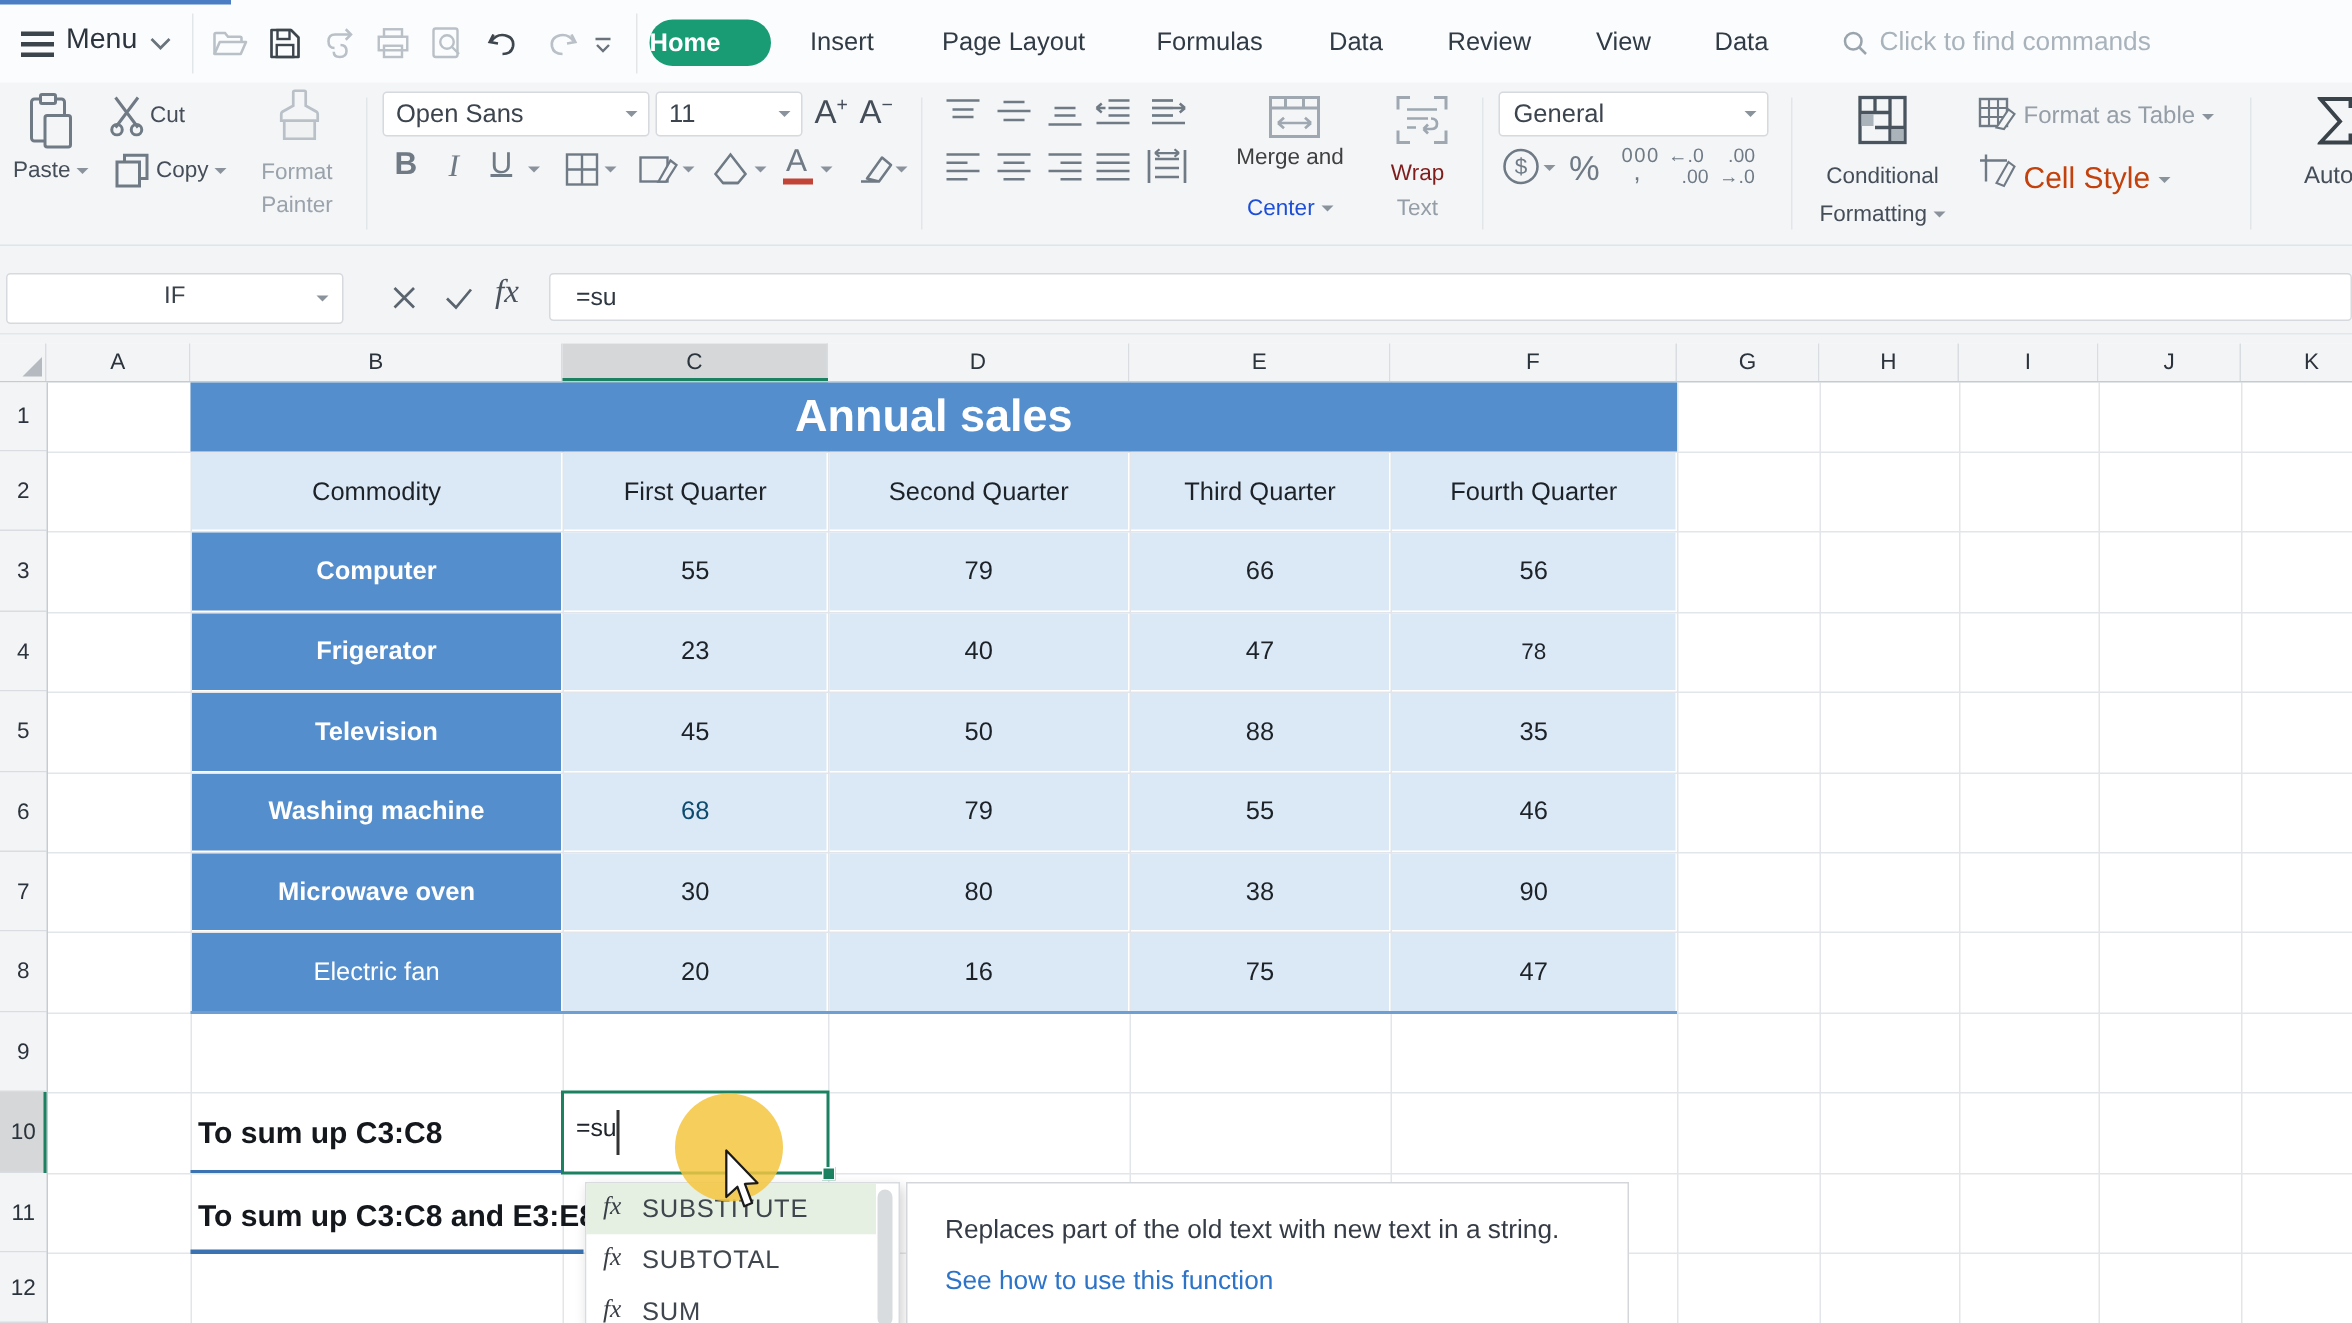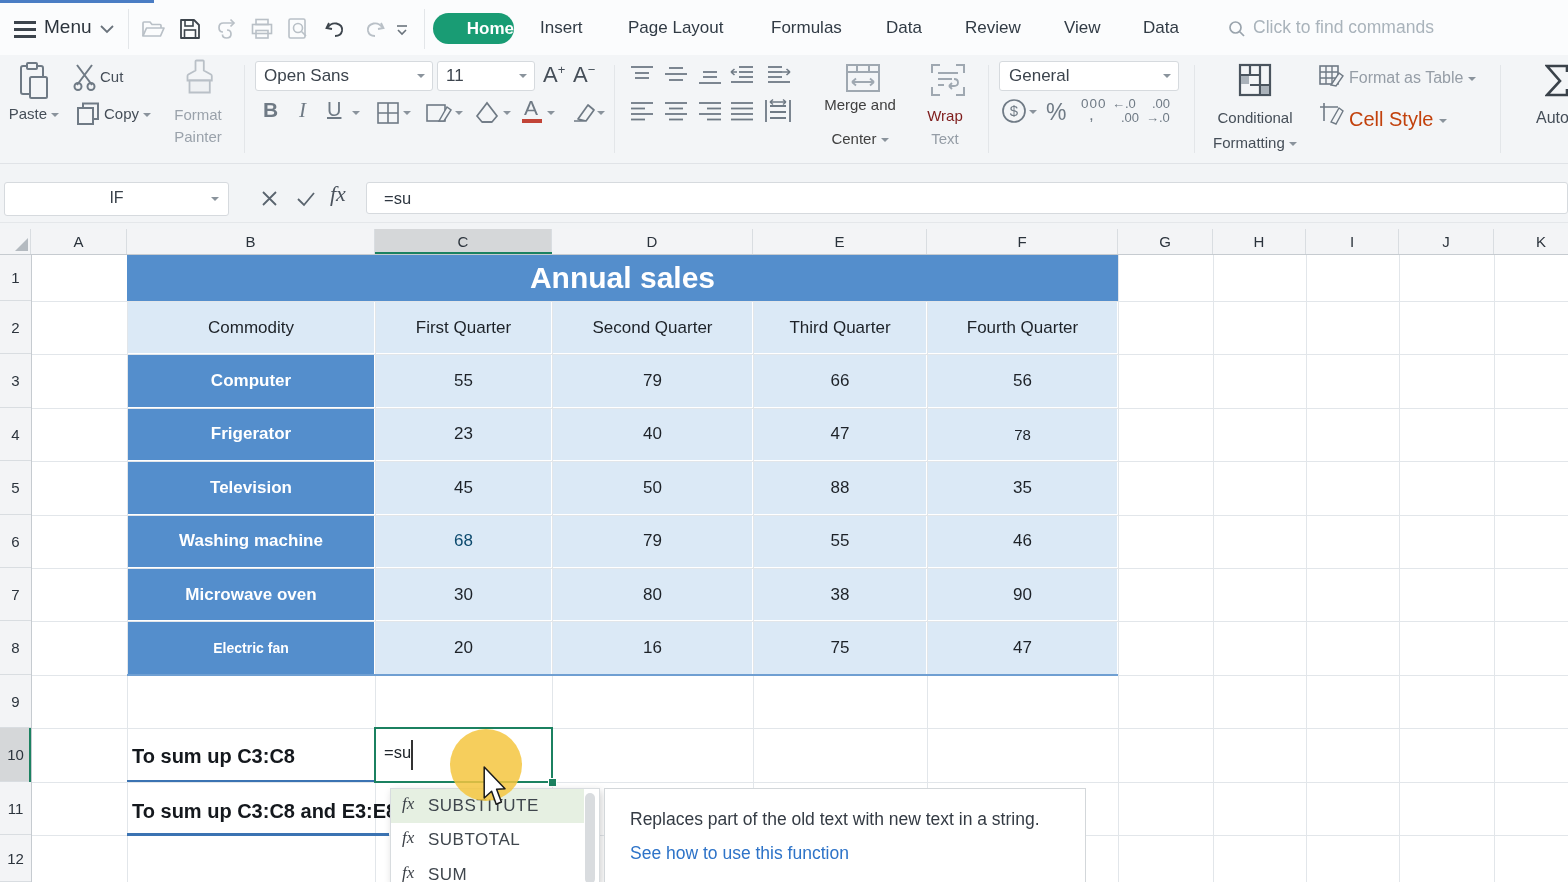--- a/index.html
+++ b/index.html
@@ -60,21 +60,21 @@
     </svg>
 <svg class="abs" style="left:362px;top:19px" width="24" height="20">
       <path d="M19 4 L21.5 9 L16 10" stroke="#b9c0c7" stroke-width="1.8" fill="none"></path>
       <path d="M20.5 8.5 Q17 3.5 11.5 4.5 Q5 6 6 12 Q7 17 13 17" stroke="#b9c0c7" stroke-width="1.8" fill="none"></path>
     </svg>
 <svg class="abs" style="left:395px;top:23px" width="14" height="14">
       <path d="M2 3 H12" stroke="#6a737c" stroke-width="1.6"></path>
       <path d="M3 7 L7 11 L11 7" stroke="#6a737c" stroke-width="1.6" fill="none"></path>
     </svg>
 <div class="vsep" style="left:424px;top:9px;height:40px"></div>
-<div class="abs" style="left:433px;top:13px;width:81px;height:31px;background:#199c74;border-radius:16px;color:#fff;font-weight:bold;font-size:17px;text-align:right;line-height:31px">Home</div>
+<div class="abs" style="left:433px;top:13px;width:81px;height:31px;background:#199c74;border-radius:16px;color:#fff;font-weight:bold;font-size:17px;text-align:left;line-height:31px">Home</div>
 <div class="tab" style="left:540px">Insert</div>
 <div class="tab" style="left:628px">Page Layout</div>
 <div class="tab" style="left:771px">Formulas</div>
 <div class="tab" style="left:886px">Data</div>
 <div class="tab" style="left:965px">Review</div>
 <div class="tab" style="left:1064px">View</div>
 <div class="tab" style="left:1143px">Data</div>
 <svg class="abs" style="left:1228px;top:20px" width="18" height="18">
       <circle cx="7.5" cy="7.5" r="5.5" stroke="#9aa4ad" stroke-width="1.7" fill="none"></circle>
       <path d="M11.5 11.5 L16 16" stroke="#9aa4ad" stroke-width="1.7"></path>
@@ -204,21 +204,21 @@
       <path d="M3 2 V24 M27 2 V24" stroke="#6f7a85" stroke-width="1.8"></path>
       <path d="M7 8 H23 M7 14 H23 M7 20 H23" stroke="#6f7a85" stroke-width="1.8"></path>
       <path d="M7 4 L10 1.5 M7 4 L10 6.5 M23 4 L20 1.5 M23 4 L20 6.5 M7 4 H23" stroke="#6f7a85" stroke-width="1.5"></path>
     </svg>
 <svg class="abs" style="left:845px;top:8px" width="36" height="34">
       <rect x="2" y="2" width="32" height="26" stroke="#9fa8b1" stroke-width="2" fill="none"></rect>
       <path d="M12 2 V9 M24 2 V9 M2 9 H34" stroke="#9fa8b1" stroke-width="2"></path>
       <path d="M7 19 H29 M7 19 L11 15.5 M7 19 L11 22.5 M29 19 L25 15.5 M29 19 L25 22.5" stroke="#9fa8b1" stroke-width="1.8" fill="none"></path>
     </svg>
 <div class="rlabel" style="left:810px;top:41px;width:100px;color:#404040">Merge and</div>
-<div class="rlabel" style="left:810px;top:75px;width:100px;color:#404040">Center <span class="darr"></span></div>
+<div class="rlabel" style="left:810px;top:75px;width:100px;color:#1d4ed8">Center <span class="darr"></span></div>
 <svg class="abs" style="left:930px;top:8px" width="36" height="34">
       <path d="M10 2 H2 V10 M26 2 H34 V10 M10 32 H2 V24 M26 32 H34 V24" stroke="#9fa8b1" stroke-width="2" fill="none"></path>
       <path d="M8 10 H28 M8 16 H22 M8 22 H14" stroke="#9fa8b1" stroke-width="1.8"></path>
       <path d="M24 16 Q28 16 28 19.5 Q28 23 24 23 H19 M19 23 L22 20 M19 23 L22 26" stroke="#9fa8b1" stroke-width="1.8" fill="none"></path>
     </svg>
 <div class="rlabel" style="left:900px;top:52px;width:90px;color:#7f1d1d">Wrap</div>
 <div class="rlabel" style="left:900px;top:75px;width:90px;color:#959da6">Text</div>
 <div class="vsep" style="left:988px;top:10px;height:88px"></div>
 <div class="combo" style="left:999px;top:6px;width:178px;height:28px">
       <span style="position:absolute;left:9px;top:4px;font-size:17px;color:#3c444d">General</span>
@@ -353,21 +353,21 @@
 <div class="cell" style="left:128px;top:515.6px;width:246px;height:51.39999999999998px;background:#548ecc;color:#fff;font-weight:bold;font-size:17px">Washing machine</div>
 <div class="cell" style="left:376px;top:515.6px;width:175px;height:51.39999999999998px;background:#dbe9f6;color:#0c4a6e;font-size:17px">68</div>
 <div class="cell" style="left:553px;top:515.6px;width:199px;height:51.39999999999998px;background:#dbe9f6;color:#1d2228;font-size:17px">79</div>
 <div class="cell" style="left:754px;top:515.6px;width:172px;height:51.39999999999998px;background:#dbe9f6;color:#1d2228;font-size:17px">55</div>
 <div class="cell" style="left:928px;top:515.6px;width:189px;height:51.39999999999998px;background:#dbe9f6;color:#1d2228;font-size:17px">46</div>
 <div class="cell" style="left:128px;top:569.0px;width:246px;height:51.39999999999998px;background:#548ecc;color:#fff;font-weight:bold;font-size:17px">Microwave oven</div>
 <div class="cell" style="left:376px;top:569.0px;width:175px;height:51.39999999999998px;background:#dbe9f6;color:#1d2228;font-size:17px">30</div>
 <div class="cell" style="left:553px;top:569.0px;width:199px;height:51.39999999999998px;background:#dbe9f6;color:#1d2228;font-size:17px">80</div>
 <div class="cell" style="left:754px;top:569.0px;width:172px;height:51.39999999999998px;background:#dbe9f6;color:#1d2228;font-size:17px">38</div>
 <div class="cell" style="left:928px;top:569.0px;width:189px;height:51.39999999999998px;background:#dbe9f6;color:#1d2228;font-size:17px">90</div>
-<div class="cell" style="left:128px;top:622.4px;width:246px;height:51.39999999999998px;background:#548ecc;color:#fff;font-weight:bold;font-size:14px">Electric fan</div>
+<div class="cell" style="left:128px;top:622.4px;width:246px;height:51.39999999999998px;background:#548ecc;color:#fff;font-weight:normal;font-size:17px">Electric fan</div>
 <div class="cell" style="left:376px;top:622.4px;width:175px;height:51.39999999999998px;background:#dbe9f6;color:#1d2228;font-size:17px">20</div>
 <div class="cell" style="left:553px;top:622.4px;width:199px;height:51.39999999999998px;background:#dbe9f6;color:#1d2228;font-size:17px">16</div>
 <div class="cell" style="left:754px;top:622.4px;width:172px;height:51.39999999999998px;background:#dbe9f6;color:#1d2228;font-size:17px">75</div>
 <div class="cell" style="left:928px;top:622.4px;width:189px;height:51.39999999999998px;background:#dbe9f6;color:#1d2228;font-size:17px">47</div>
 <div class="abs" style="left:127px;top:673.8px;width:991px;height:2px;background:#6f9fd2"></div>
 <div class="abs" style="left:132px;top:745.2px;font-size:20px;font-weight:bold;color:#14181d">To sum up C3:C8</div>
 <div class="abs" style="left:127px;top:779.6px;width:248px;height:2.5px;background:#3b73b2"></div>
 <div class="abs" style="left:132px;top:799.6px;font-size:20px;font-weight:bold;color:#14181d;white-space:nowrap">To sum up C3:C8 and E3:E8</div>
 <div class="abs" style="left:127px;top:833.0px;width:262px;height:2.5px;background:#3b73b2"></div>
 <div class="abs" style="left:374px;top:727.2px;width:179px;height:55.39999999999998px;border:2.5px solid #1b8160;box-sizing:border-box;background:#fff"></div>

